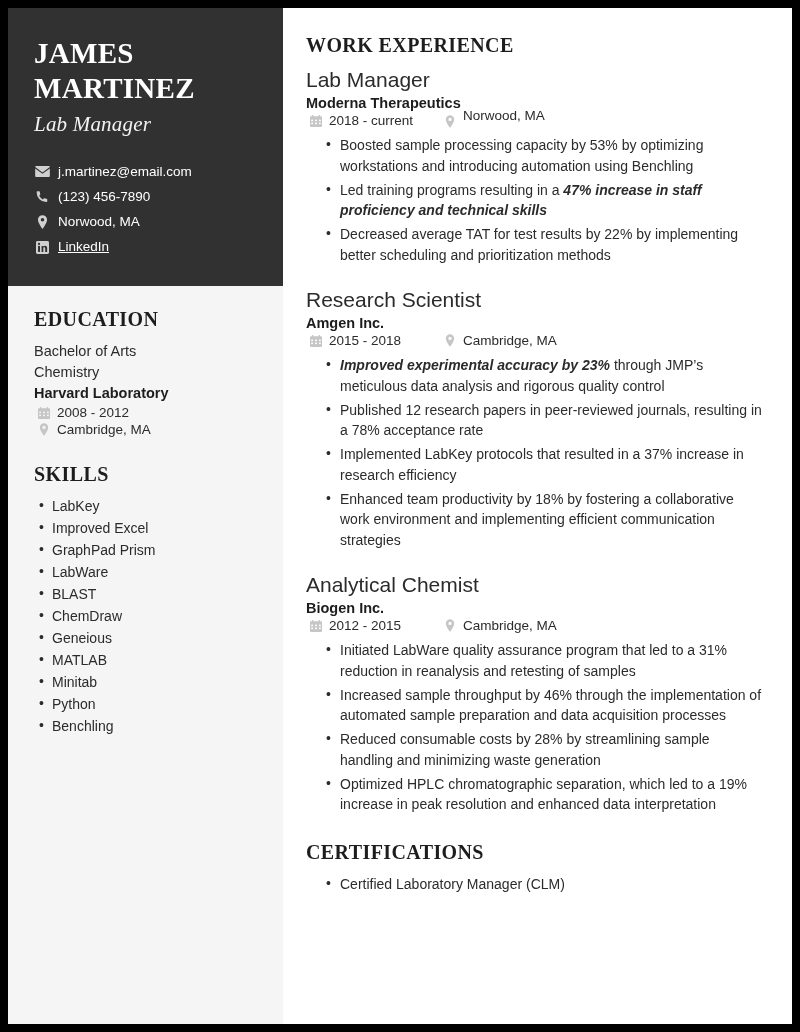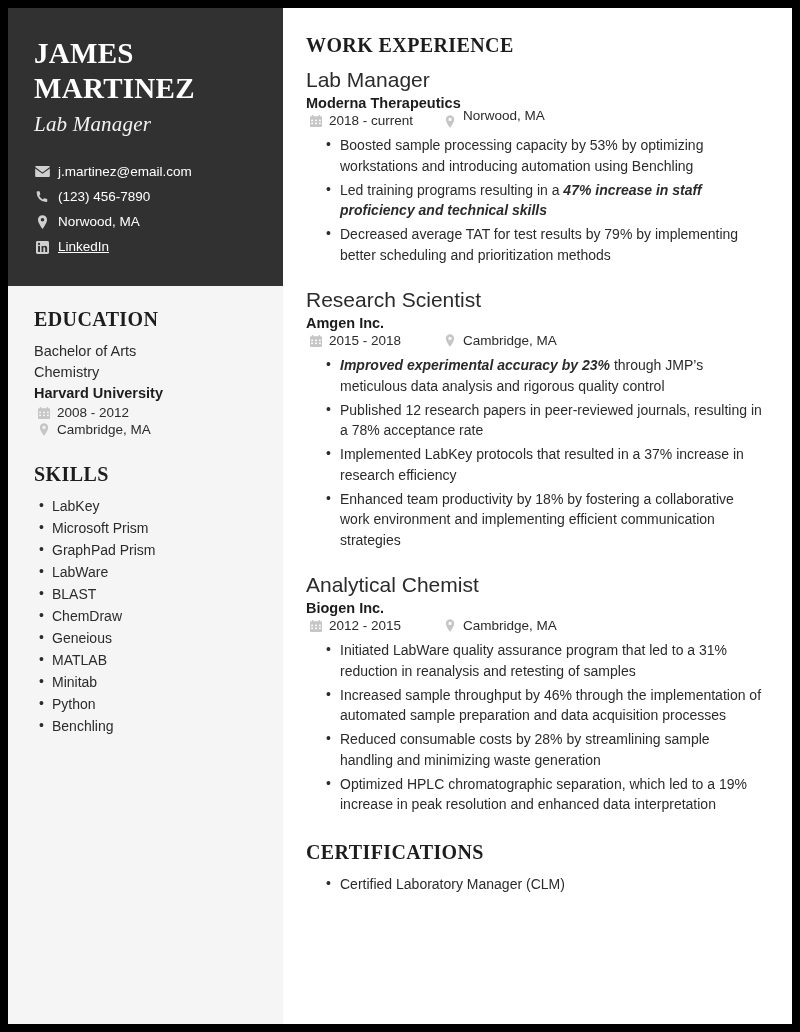--- a/index.html
+++ b/index.html
@@ -308,21 +308,21 @@
         </li>
       </ul>
     </div>
 
     <div class="sidebar-body">
 
       <section class="side-section">
         <h2 class="section-heading">EDUCATION</h2>
         <div class="edu-degree">Bachelor of Arts</div>
         <div class="edu-degree">Chemistry</div>
-        <div class="edu-school">Harvard University</div>
+        <div class="edu-school">Harvard Laboratory</div>
         <div class="meta-row">
           <span class="meta-icon">
             <svg width="12" height="12" viewBox="0 0 13 13" fill="currentColor" aria-hidden="true">
               <rect x="0" y="1.4" width="13" height="11.6" rx="1"></rect>
               <rect x="2.1" y="0" width="1.5" height="3" rx="0.5"></rect>
               <rect x="9.4" y="0" width="1.5" height="3" rx="0.5"></rect>
               <rect x="1.3" y="5" width="2" height="1.7" fill="#f5f5f5"></rect>
               <rect x="5.5" y="5" width="2" height="1.7" fill="#f5f5f5"></rect>
               <rect x="9.7" y="5" width="2" height="1.7" fill="#f5f5f5"></rect>
               <rect x="1.3" y="8.2" width="2" height="1.7" fill="#f5f5f5"></rect>
@@ -339,21 +339,21 @@
             </svg>
           </span>
           <span>Cambridge, MA</span>
         </div>
       </section>
 
       <section class="side-section">
         <h2 class="section-heading">SKILLS</h2>
         <ul class="skills-list">
           <li>LabKey</li>
-          <li>Microsoft Prism</li>
+          <li>Improved Excel</li>
           <li>GraphPad Prism</li>
           <li>LabWare</li>
           <li>BLAST</li>
           <li>ChemDraw</li>
           <li>Geneious</li>
           <li>MATLAB</li>
           <li>Minitab</li>
           <li>Python</li>
           <li>Benchling</li>
         </ul>
@@ -396,21 +396,21 @@
         </div>
       </div>
       <ul class="bullets">
         <li>
           <span>Boosted sample processing capacity by 53% by optimizing workstations and introducing automation using Benchling</span><em></em><span></span>
         </li>
         <li>
           <span>Led training programs resulting in a </span><em>47% increase in staff proficiency and technical skills</em><span></span>
         </li>
         <li>
-          <span>Decreased average TAT for test results by 79% by implementing better scheduling and prioritization methods</span><em></em><span></span>
+          <span>Decreased average TAT for test results by 22% by implementing better scheduling and prioritization methods</span><em></em><span></span>
         </li>
       </ul>
     </section>
 
     <section class="job">
       <h3 class="job-title">Research Scientist</h3>
       <div class="job-company">Amgen Inc.</div>
       <div class="job-meta">
         <div class="meta-row date-cell">
           <span class="meta-icon">

